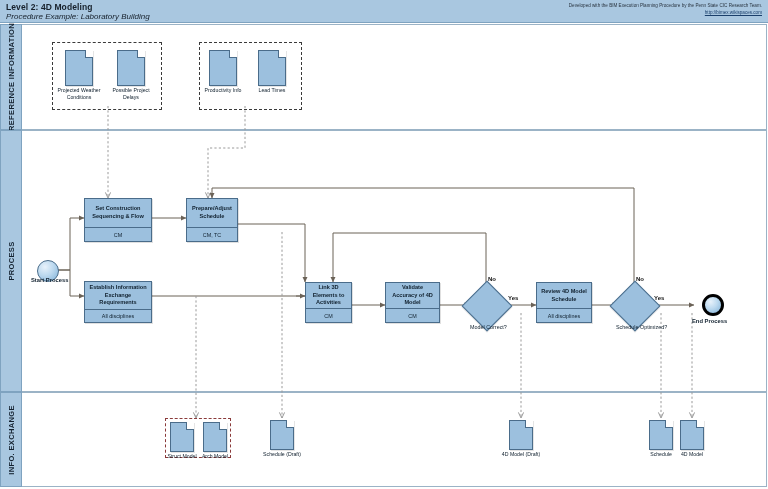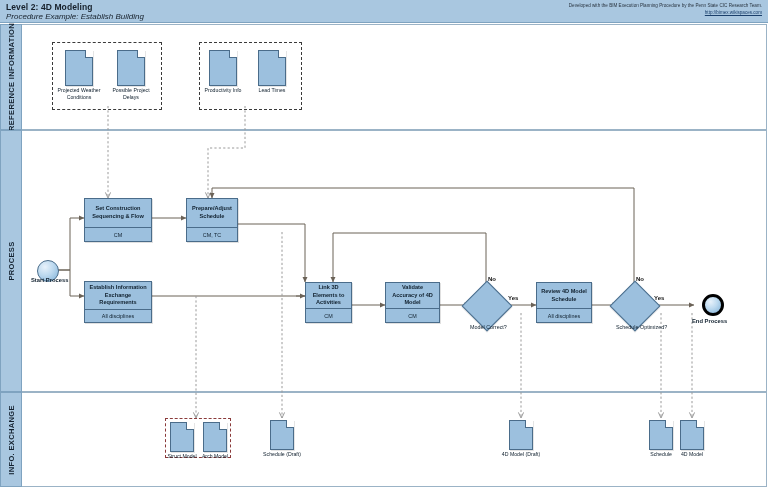--- a/index.html
+++ b/index.html
@@ -146,21 +146,21 @@
     position:absolute;font-size:6px;font-weight:bold;color:#111;white-space:nowrap;
   }
 </style>
 </head>
 <body>
 
 <div id="root">
 
   <div class="titlebar">
     <div class="title-main">Level 2: 4D Modeling</div>
-    <div class="title-sub">Procedure Example: Establish Building</div>
+    <div class="title-sub">Procedure Example: Laboratory Building</div>
     <div class="credit">
       <span>Developed with the BIM Execution Planning Procedure by the Penn State CIC Research Team.</span><br>
       <a href="#">http://bimex.wikispaces.com</a>
     </div>
   </div>
 
   <div class="lane-strip" style="top:24px;height:106px;">
     <span>REFERENCE INFORMATION</span>
   </div>
   <div class="lane-body" style="top:24px;height:106px;"></div>

